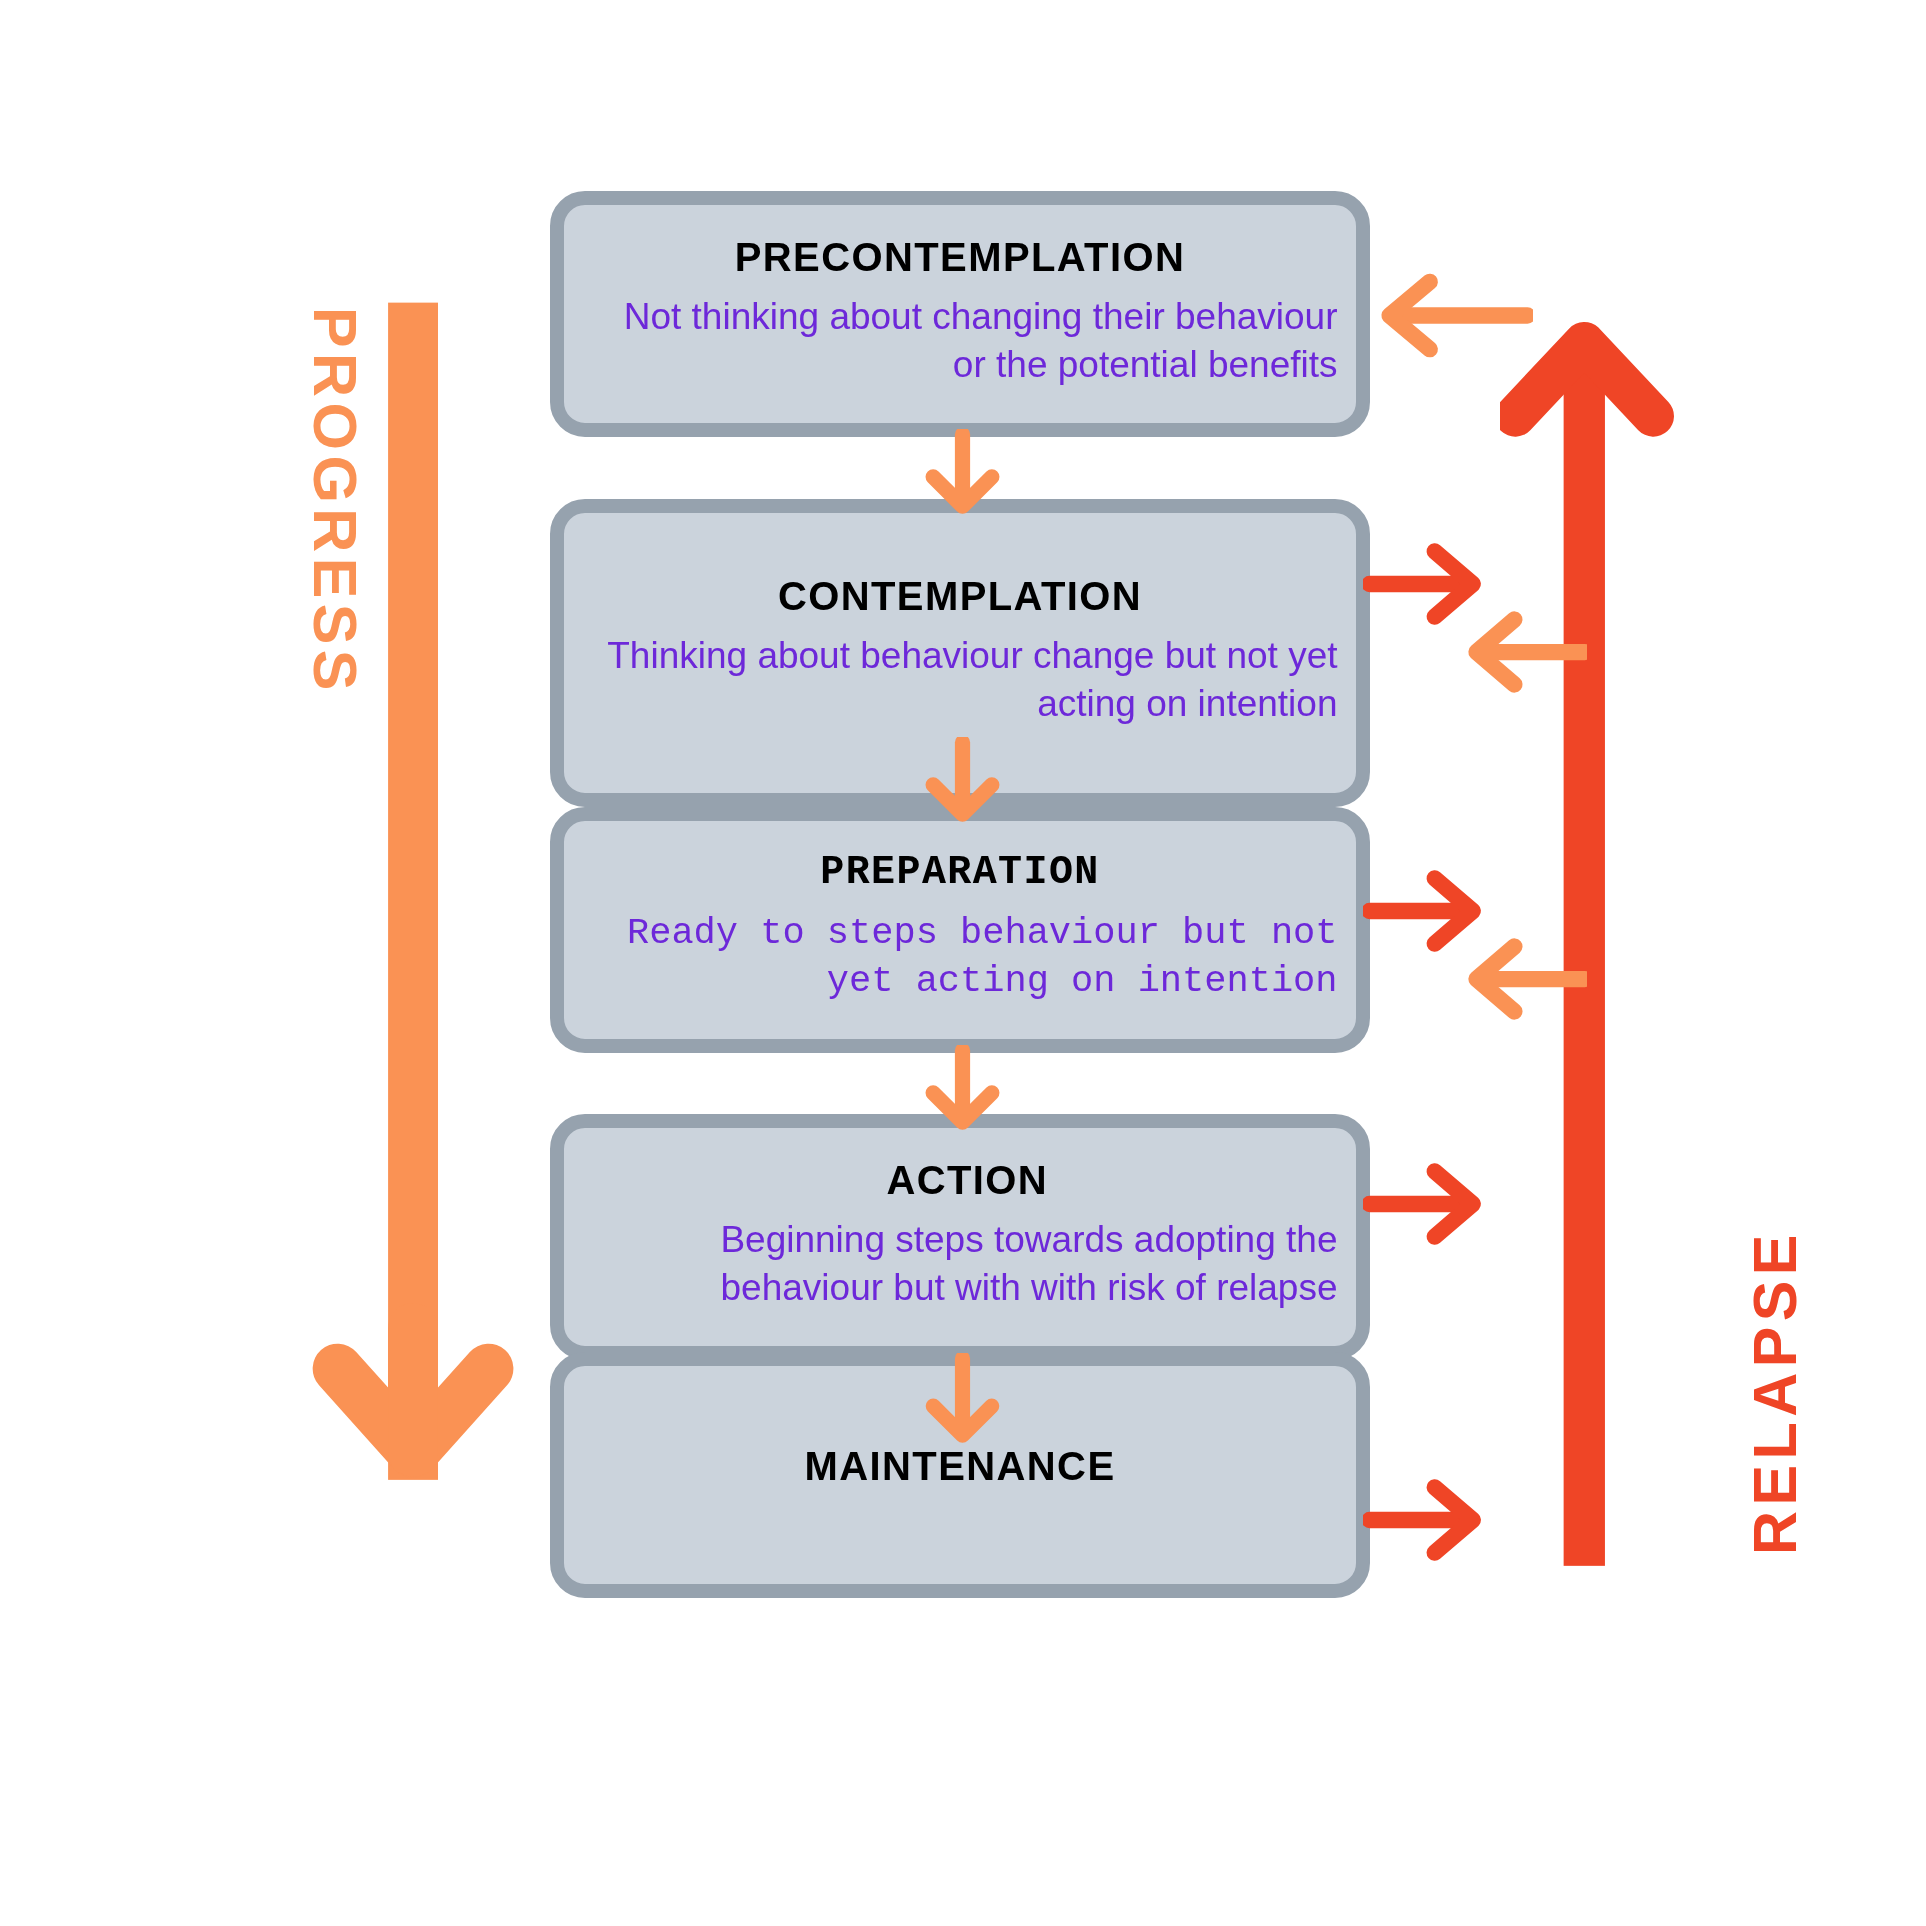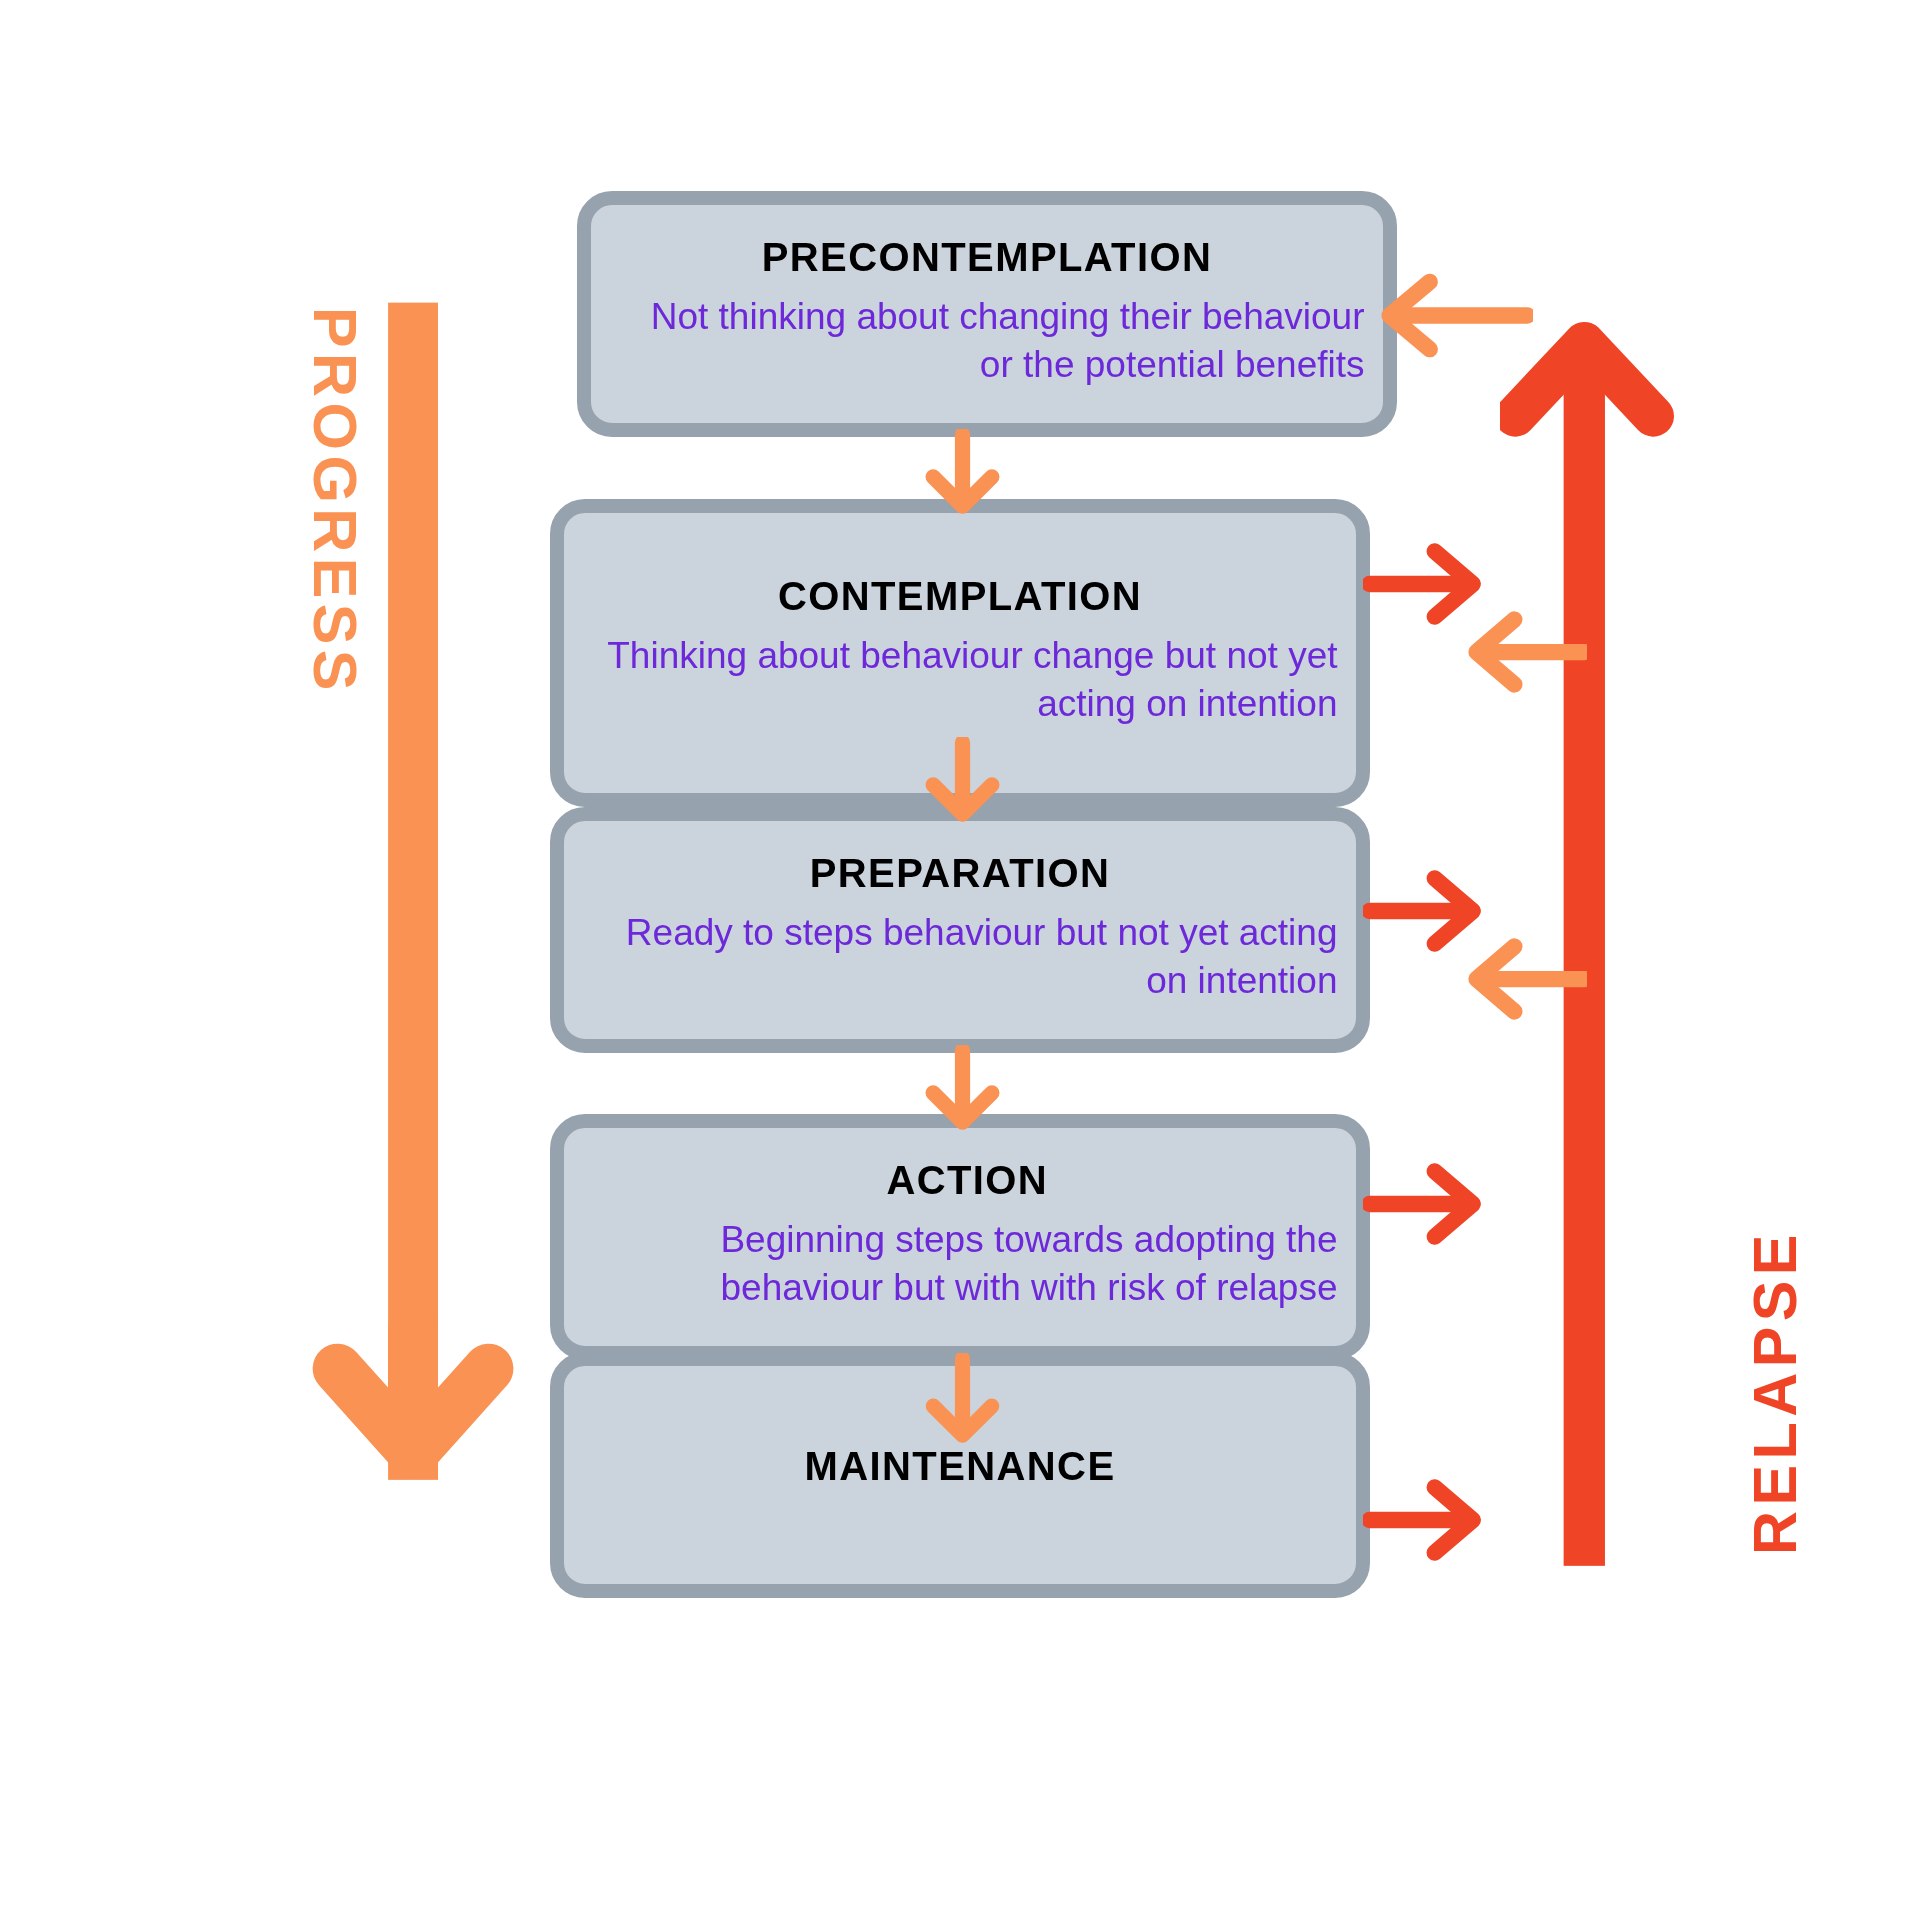--- a/index.html
+++ b/index.html
@@ -76,31 +76,31 @@
   <svg class="progress-arrow" style="left:304px; top:296px;" width="217" height="1299" viewBox="0 0 400 2390">
 
     <rect x="155" y="10" width="92" height="2170" fill="#fa9254"></rect>
 
     <path d="M 62 1975 L 201 2130 L 340 1975" fill="none" stroke="#fa9254" stroke-width="92" stroke-linecap="round" stroke-linejoin="round"></path>
     <path d="M 201 1900 L 201 2128" stroke="#fa9254" stroke-width="92" stroke-linecap="round"></path>
   </svg>
 
   <div class="progress-label" style="left:370px; top:307px;">PROGRESS</div>
 
-  <div class="stage-box" style="left:577px; top:191px; width:820px; height:246px;">
+  <div class="stage-box" style="left:550px; top:191px; width:820px; height:246px;">
     <div class="stage-title">PRECONTEMPLATION</div>
     <div class="stage-desc">Not thinking about changing their behaviour or the potential benefits</div>
   </div>
 
   <div class="stage-box" style="left:550px; top:499px; width:820px; height:308px;">
     <div class="stage-title">CONTEMPLATION</div>
     <div class="stage-desc">Thinking about behaviour change but not yet acting on intention</div>
   </div>
 
-  <div class="stage-box" style="left:550px; top:807px; width:820px; height:246px;">
+  <div class="stage-box" style="left:550px; top:807px; width:820px; height:246px;font-family:Liberation Mono, monospace;">
     <div class="stage-title">PREPARATION</div>
     <div class="stage-desc">Ready to steps behaviour but not yet acting on intention</div>
   </div>
 
   <div class="stage-box" style="left:550px; top:1114px; width:820px; height:246px;padding-left:33px;">
     <div class="stage-title">ACTION</div>
     <div class="stage-desc">Beginning steps towards adopting the behaviour but with with risk of relapse</div>
   </div>
 
   <div class="stage-box" style="left:550px; top:1352px; width:820px; height:246px;">

